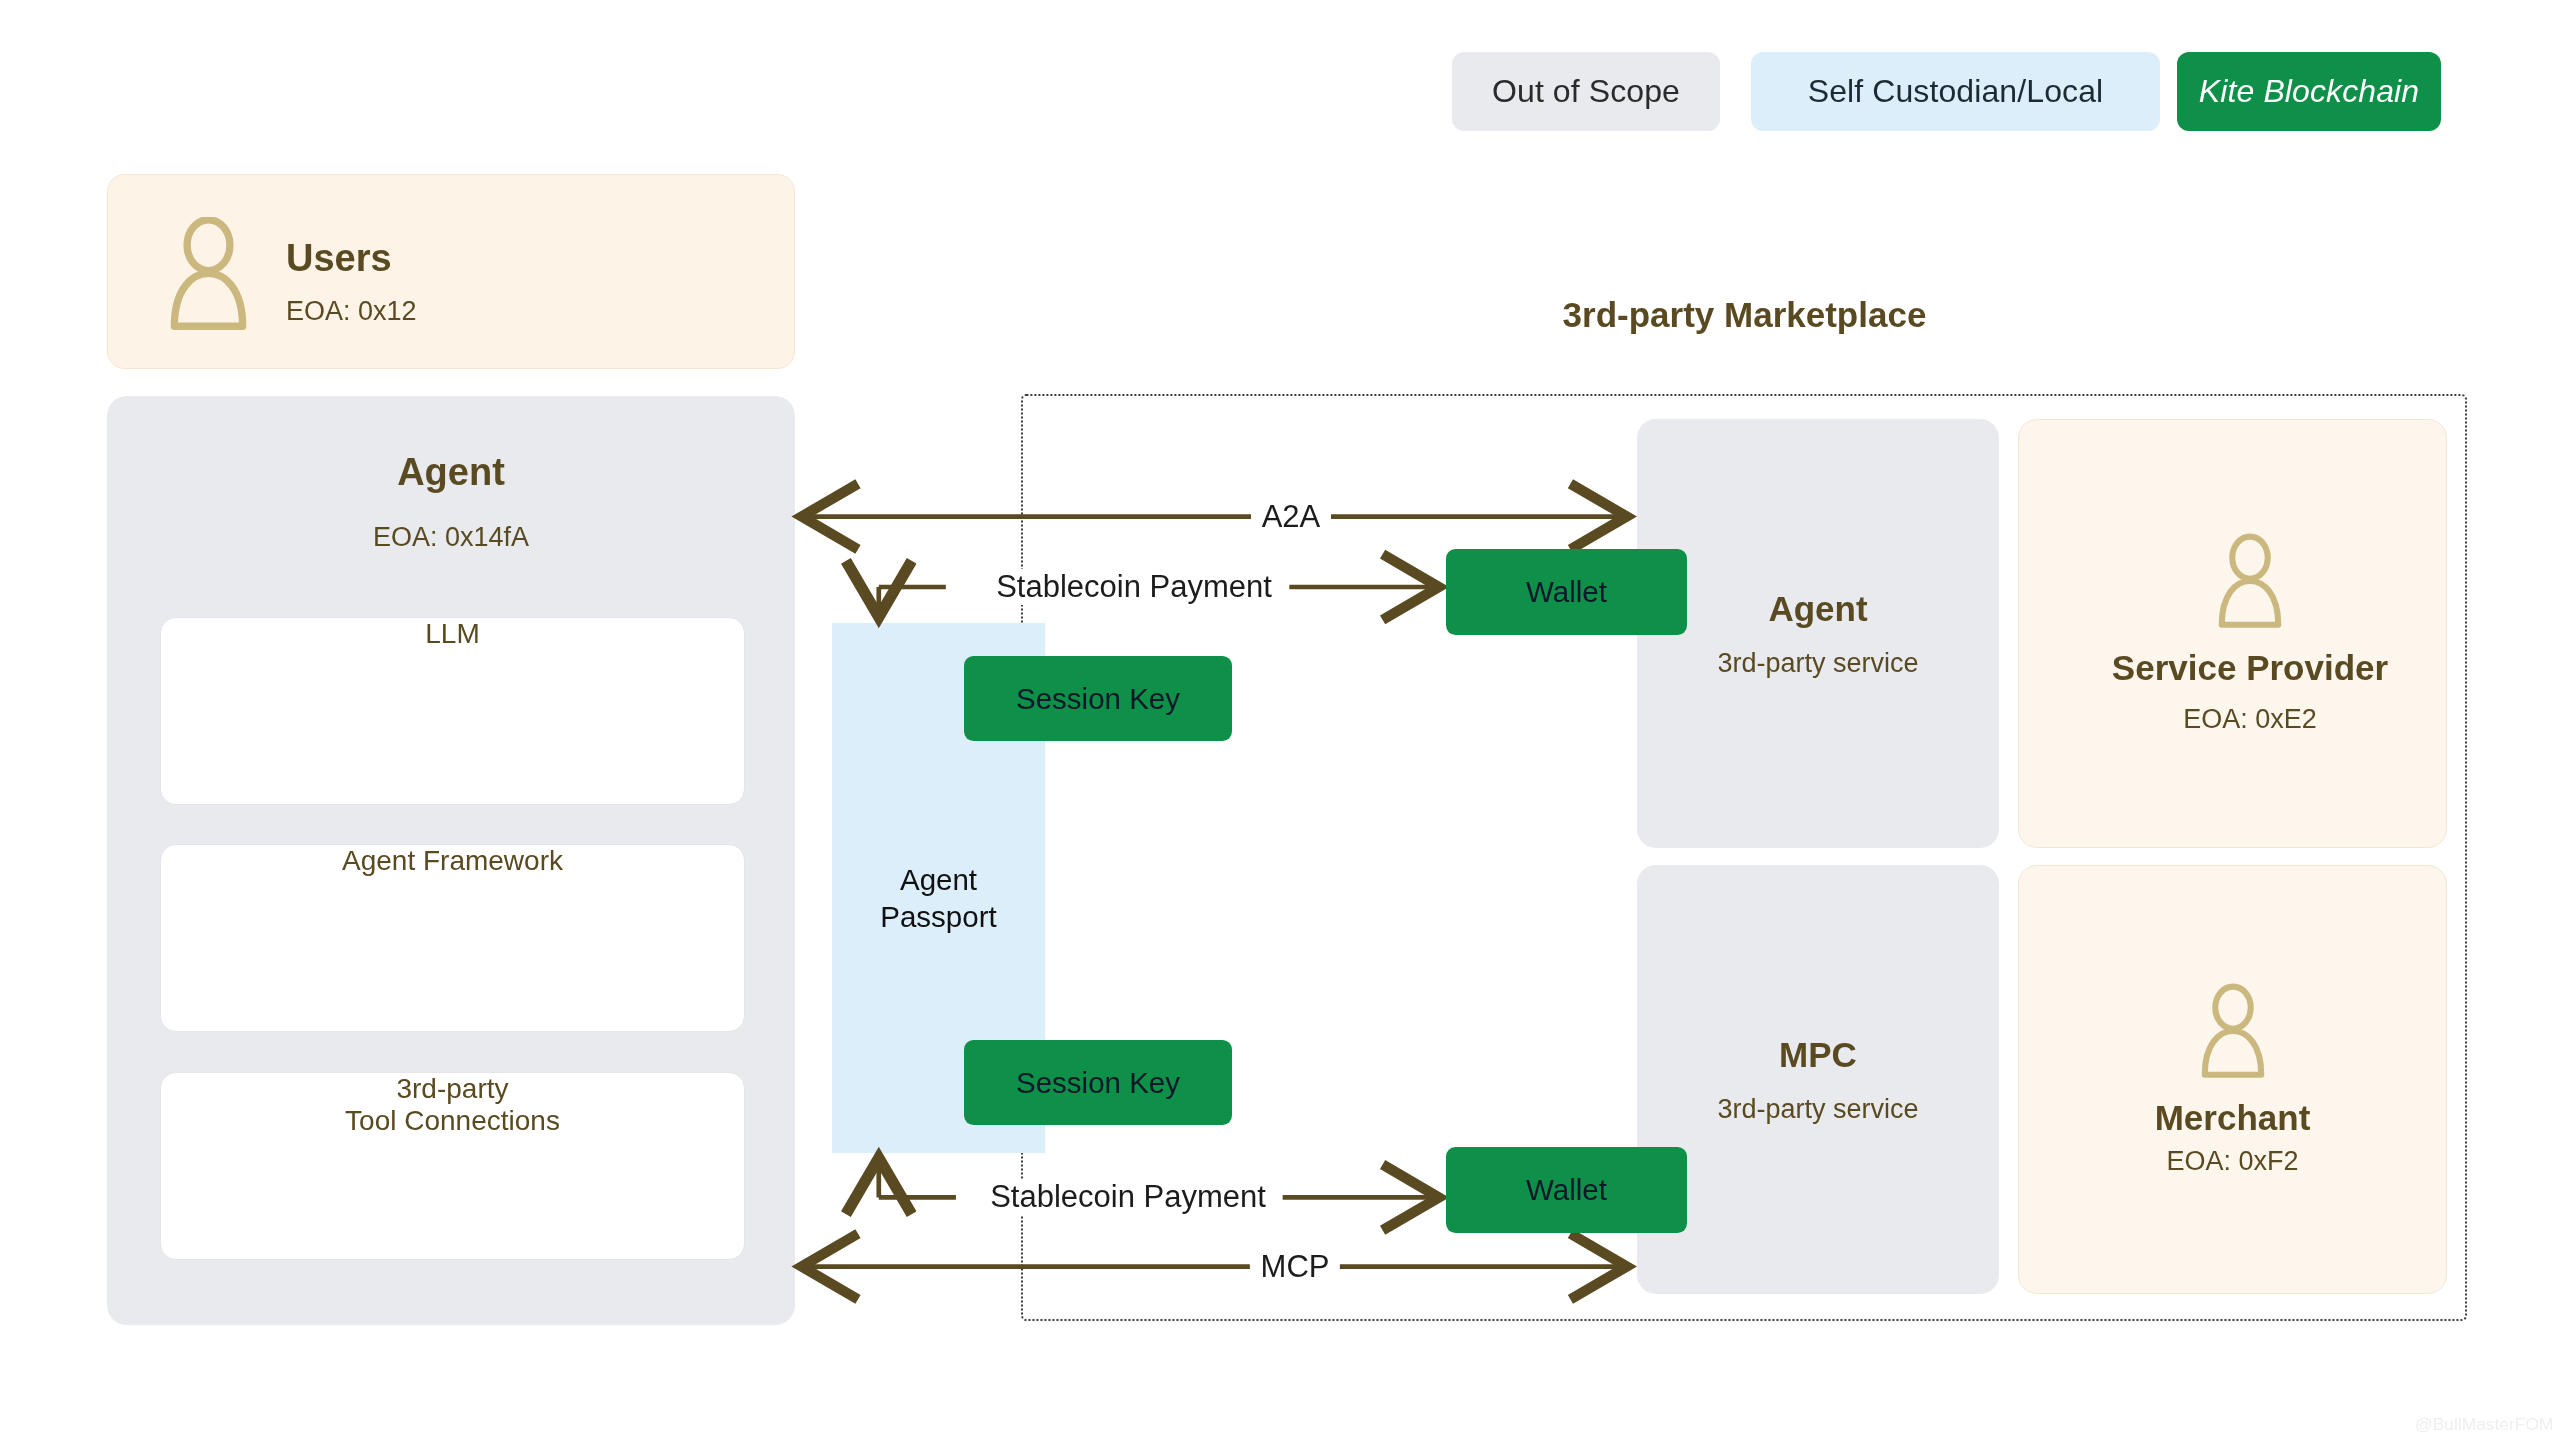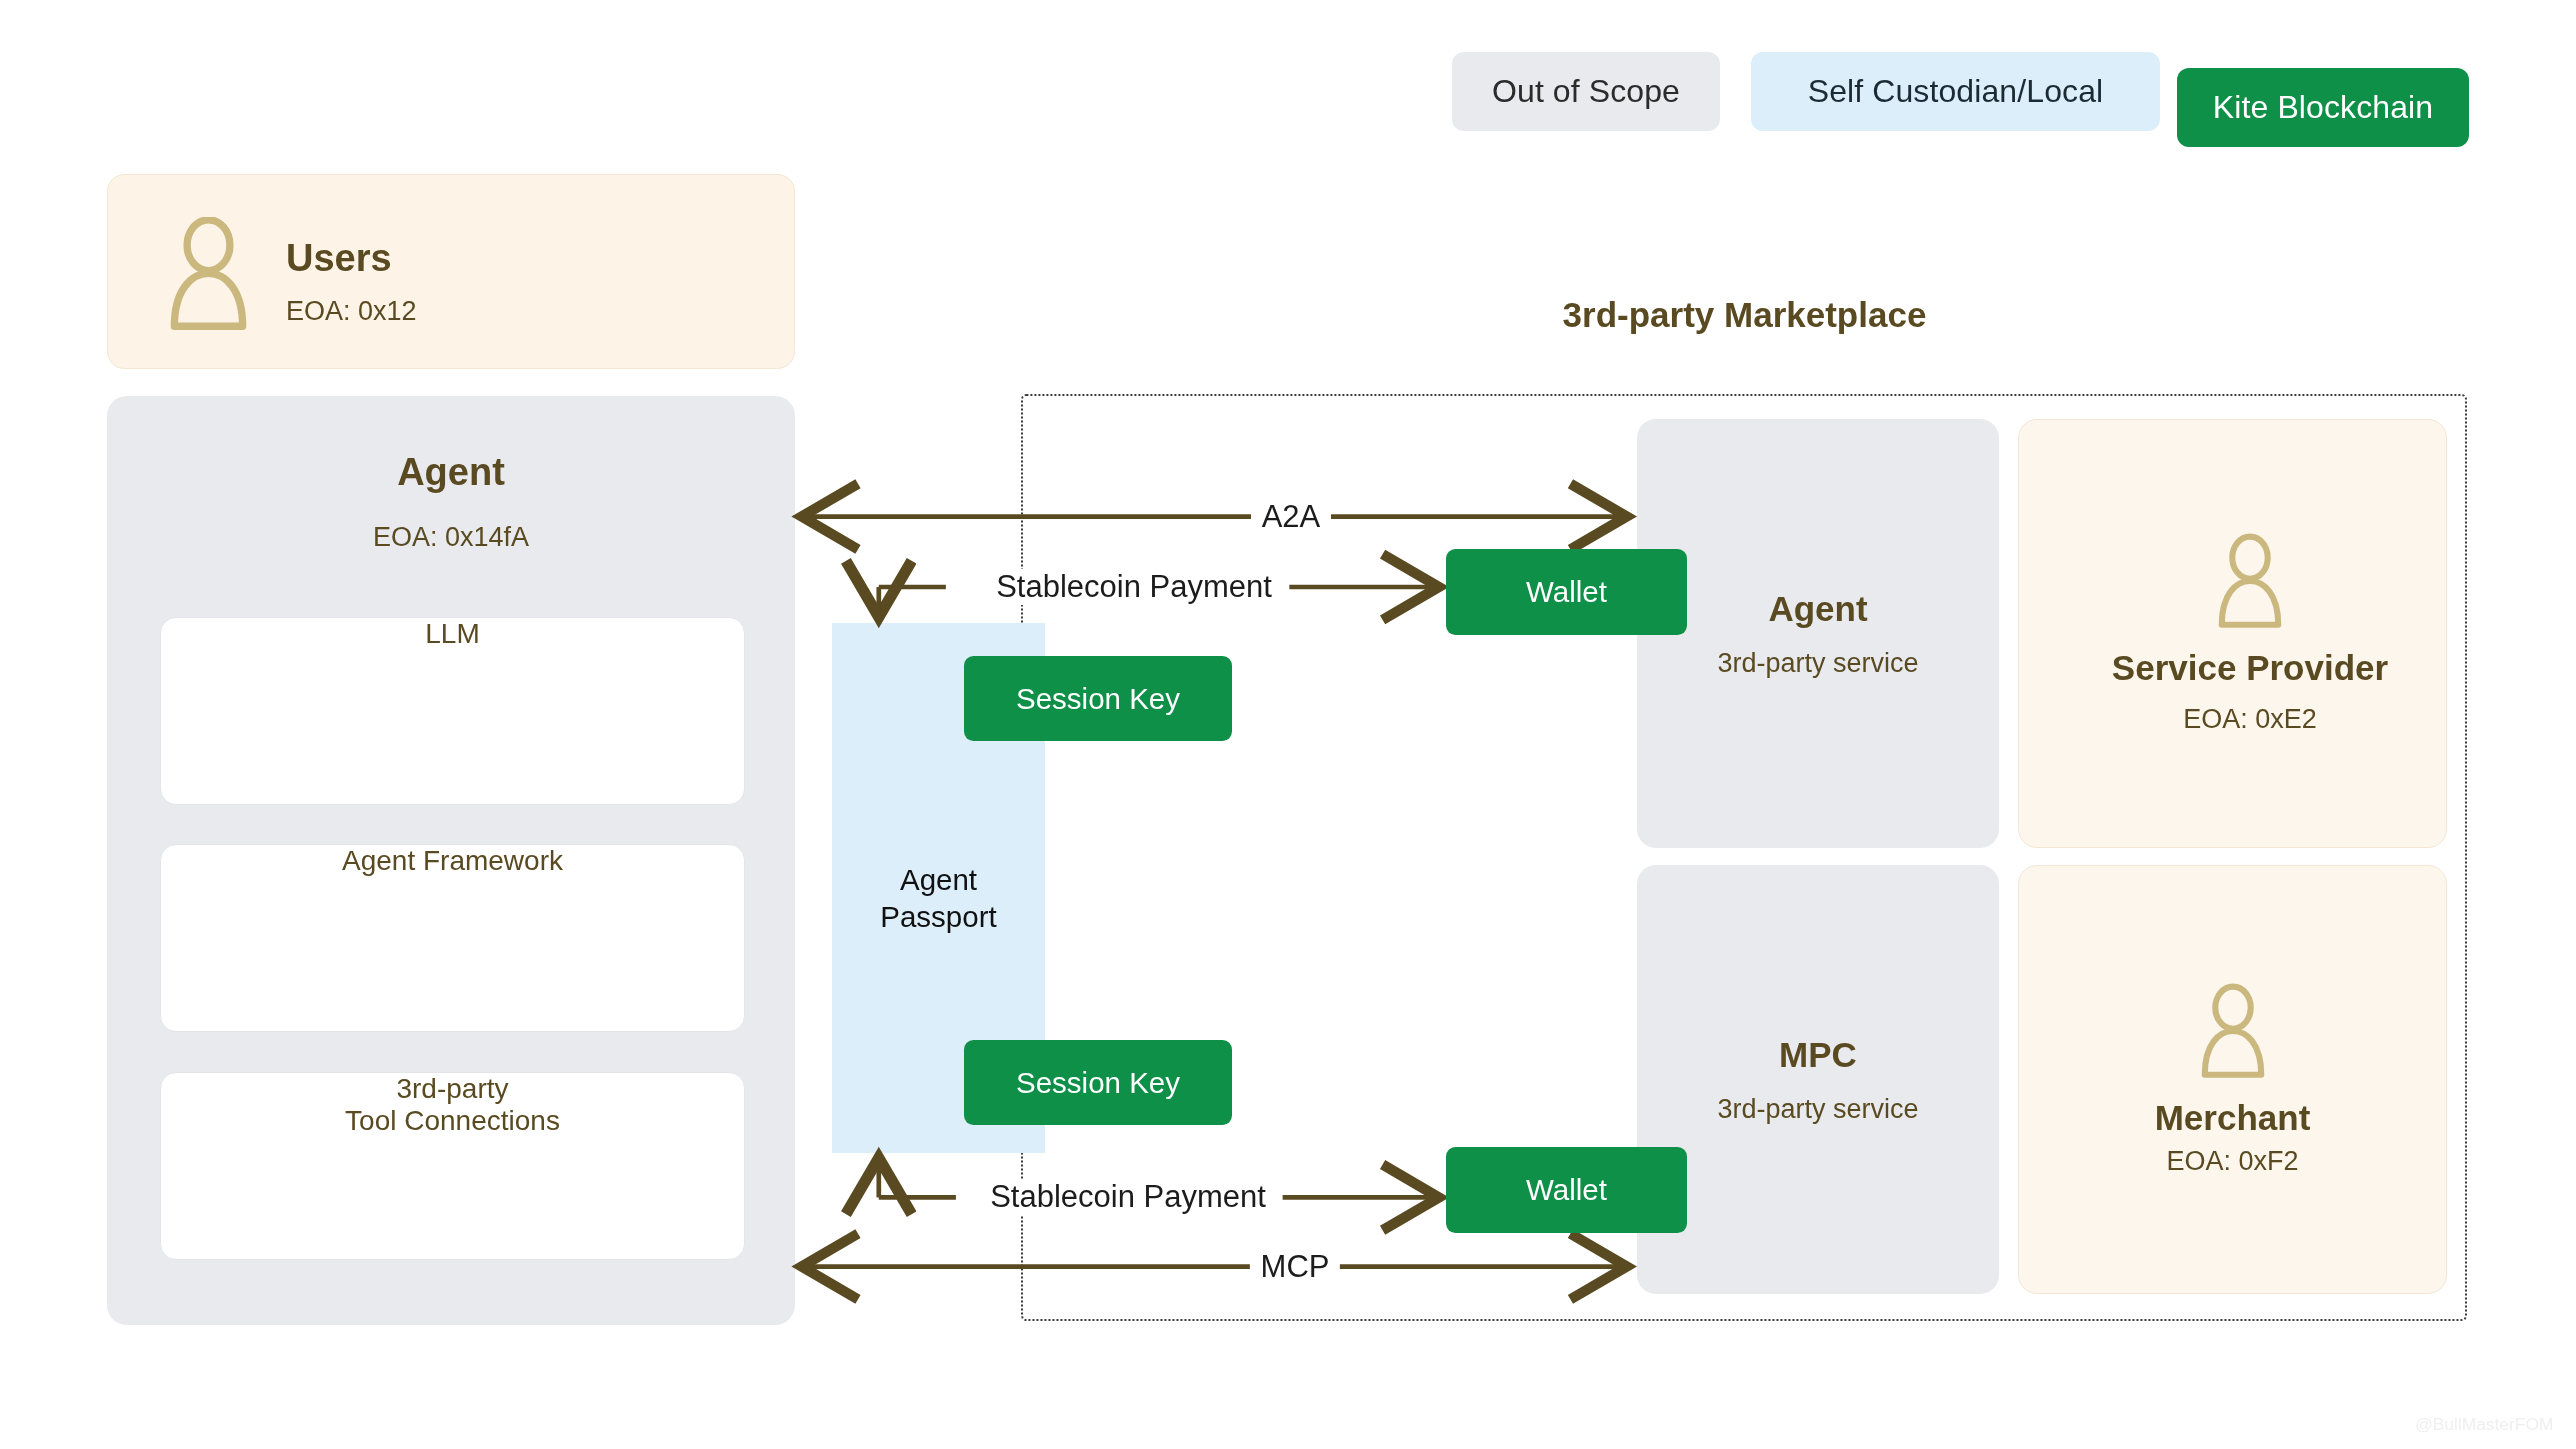--- a/index.html
+++ b/index.html
@@ -23,21 +23,21 @@
              display:flex;flex-direction:column;align-items:center;justify-content:center;}
   .card-cream{background:#fdf6ec;border:1.3px solid #f3e7d4;border-radius:19px;
               display:flex;flex-direction:column;align-items:center;justify-content:center;}
 
   .t-olive{color:#5a4a22;}
   .title-lg{font-size:38px;font-weight:bold;}
   .title-md{font-size:35px;font-weight:bold;}
   .sub{font-size:27px;}
   .body-md{font-size:28px;}
 
-  .green-box{background:#0f9048;border-radius:9.4px;color:#ffffff;
+  .green-box{background:#0f9048;border-radius:9.4px;color:#0f172a;
              display:flex;align-items:center;justify-content:center;font-size:29.5px;}
 
   .passport-band{background:#ddeefb;}
   .passport-label{font-size:29.5px;color:#111;text-align:center;line-height:1.24;}
 
   .dotted-area{border:2.7px dotted #3a3a3a;border-radius:5.4px;}
 
   .edge-label{font-size:31px;color:#1c1c1c;background:#fff;padding:0 10.7px;
               position:absolute;transform:translate(-50%,-50%);white-space:nowrap;}
   .watermark{position:absolute;font-size:17.4px;color:#efefef;white-space:nowrap;}
@@ -45,21 +45,21 @@
 </style>
 </head>
 <body>
 
 <div class="abs legend-chip chip-scope" style="left:1452px;top:52px;width:268px;">
   <span>Out of Scope</span>
 </div>
 <div class="abs legend-chip chip-self" style="left:1751px;top:52px;width:409px;">
   <span>Self Custodian/Local</span>
 </div>
-<div class="abs legend-chip chip-kite" style="left:2177px;top:68px;width:292px;">
+<div class="abs legend-chip chip-kite" style="left:2177px;top:52px;width:264px;font-style:italic;">
   <span>Kite Blockchain</span>
 </div>
 
 <div class="abs card-users" style="left:107px;top:174px;width:688px;height:195px;">
   <div class="abs" style="left:57px;top:42px;">
     <svg width="87" height="114" viewBox="0 0 130 170">
       <ellipse cx="65" cy="42" rx="32" ry="38" fill="none" stroke="#cbb87f" stroke-width="11"></ellipse>
       <path d="M14 163 C14 108 40 84 65 84 C90 84 116 108 116 163 Z" fill="none" stroke="#cbb87f" stroke-width="11" stroke-linejoin="round"></path>
     </svg>
   </div>

